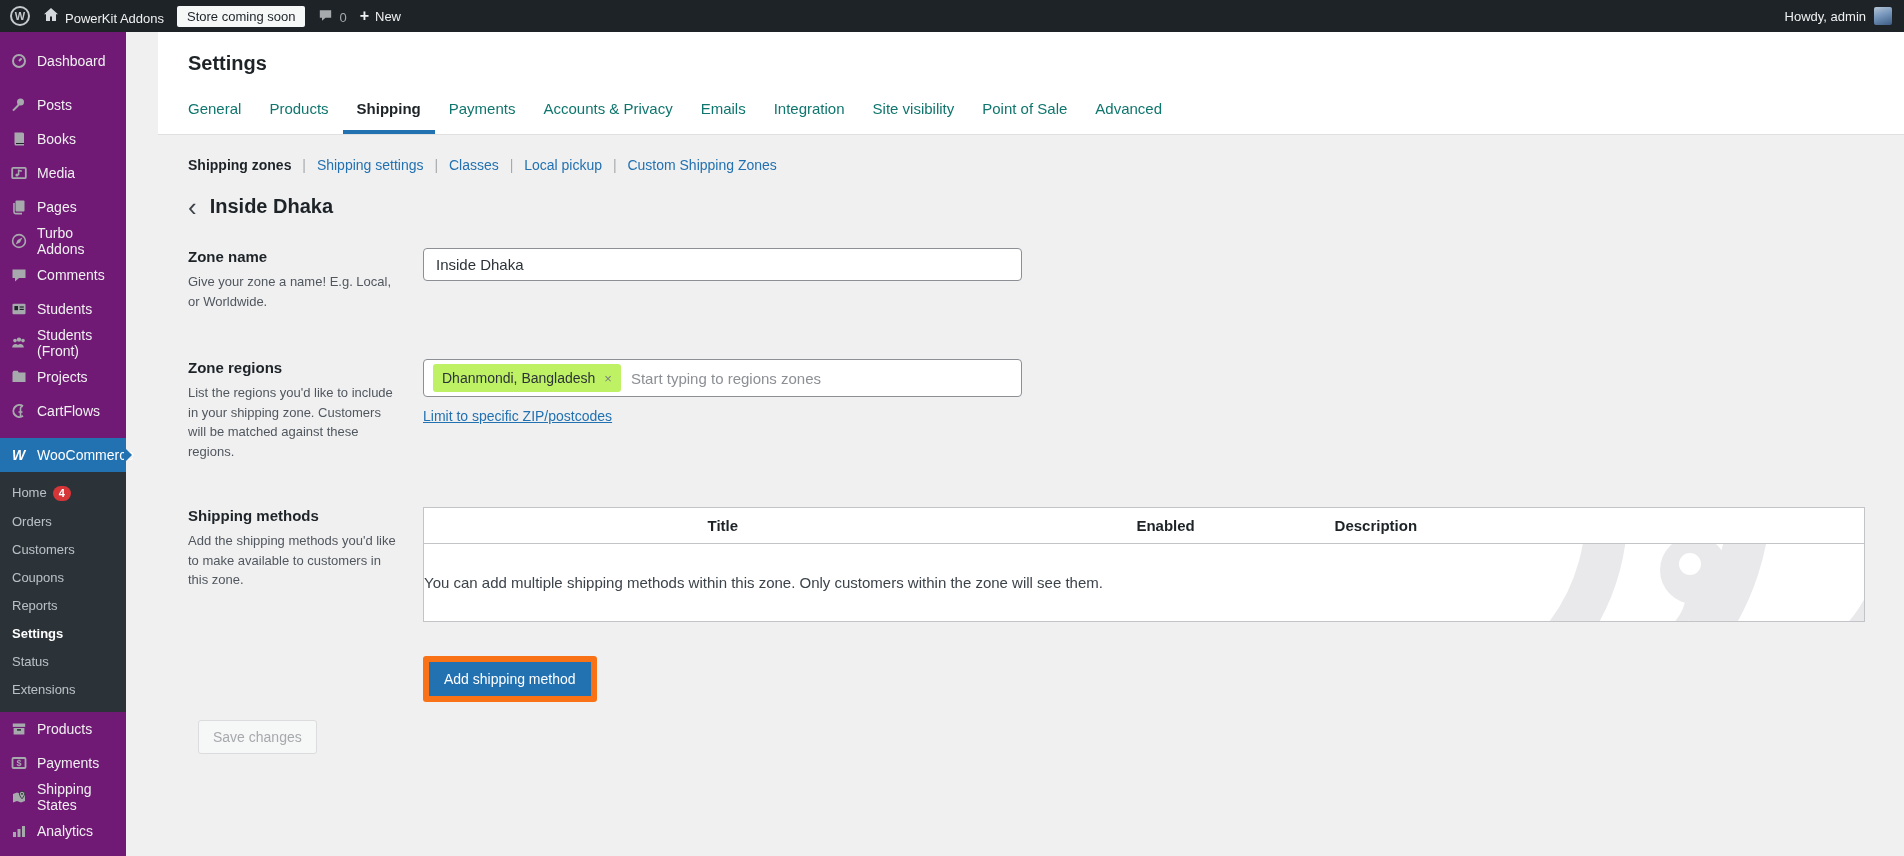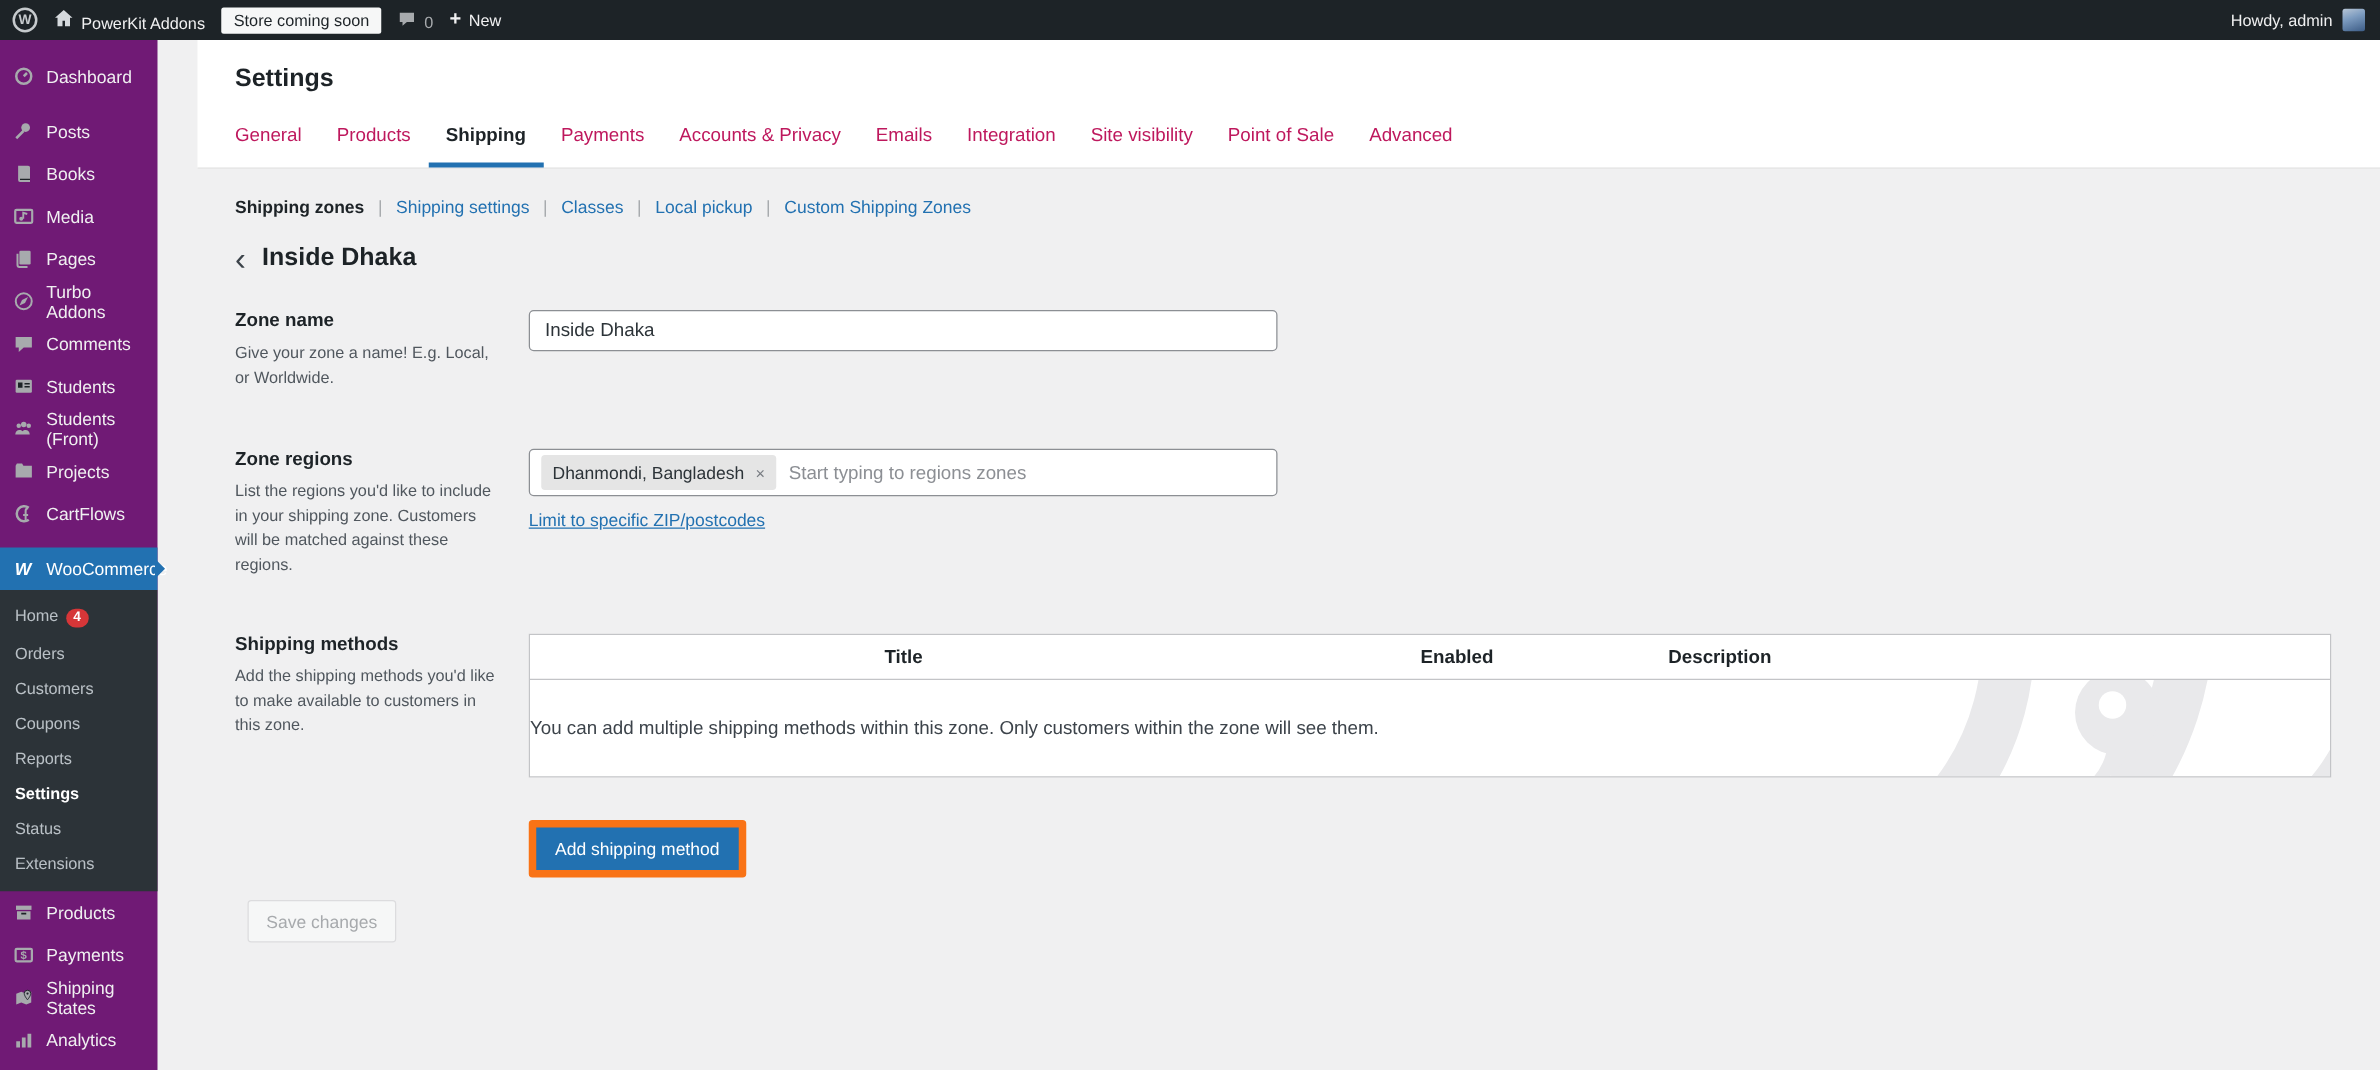--- a/index.html
+++ b/index.html
@@ -40,21 +40,21 @@
     cursor:pointer; line-height:14px; }
   .smi.current { color:#fff; font-weight:700; }
   .badge { display:inline-block; background:#d63638; color:#fff; font-size:11px;
     font-weight:700; border-radius:9px; padding:1px 6px; margin-left:6px; line-height:13px; }
 
   
   .main { margin-left:158px; margin-top:32px; }
   .page-header { background:#fff; padding:20px 0 0 30px; border-bottom:1px solid #e0e0e0; }
   .page-header h1 { margin:0 0 25px; font-size:20px; font-weight:700; color:#1d2327; }
   .tabs { display:flex; }
-  .tab { padding:0 14px 13px; font-size:15px; color:#be185d; cursor:pointer;
+  .tab { padding:0 14px 13px; font-size:15px; color:#0f766e; cursor:pointer;
     border-bottom:4px solid transparent; }
   .tab:first-child { padding-left:0; }
   .tab.active { color:#1d2327; font-weight:700; border-bottom-color:#2271b1; }
 
   .content { padding:22px 30px 0; }
   .subnav { font-size:14px; }
   .subnav .current { color:#1d2327; font-weight:700; }
   .subnav a { color:#2271b1; text-decoration:none; cursor:pointer; }
   .subnav .pipe { color:#a7aaad; margin:0 7px; }
 
@@ -65,21 +65,21 @@
   .form-row { display:flex; align-items:flex-start; }
   .form-label { width:235px; flex-shrink:0; padding-right:25px; }
   .form-label h3 { margin:0 0 7px; font-size:15px; font-weight:700; color:#1d2327; }
   .form-label p { margin:0; font-size:13px; line-height:1.5; color:#50575e; }
 
   .text-input { width:599px; height:33px; border:1px solid #8c8f94; border-radius:4px;
     padding:0 12px; font-size:15px; color:#2c3338; background:#fff;
     font-family:"Liberation Sans", sans-serif; }
   .regions-box { width:599px; min-height:38px; border:1px solid #8c8f94; border-radius:4px;
     background:#fff; display:flex; align-items:center; gap:10px; padding:3px 9px; cursor:text; }
-  .chip { background:#e5e5e5; border-radius:3px; padding:6px 9px; font-size:14px;
+  .chip { background:#bef264; border-radius:3px; padding:6px 9px; font-size:14px;
     color:#2c3338; display:flex; align-items:center; gap:9px; white-space:nowrap;justify-content:center; }
   .chip .x { color:#787c82; font-size:13px; cursor:pointer; }
   .ph { color:#8c8f94; font-size:15px; }
   .limit-link { display:inline-block; margin-top:11px; font-size:14px; color:#2271b1;
     text-decoration:underline; cursor:pointer; }
 
   .methods-table { width:1442px; background:#fff; border:1px solid #c3c4c7; }
   .mt-header { display:flex; align-items:center; height:36px; border-bottom:1px solid #c3c4c7;
     font-size:15px; font-weight:700; color:#1d2327; }
   .col-title { width:41.5%; text-align:center; }

